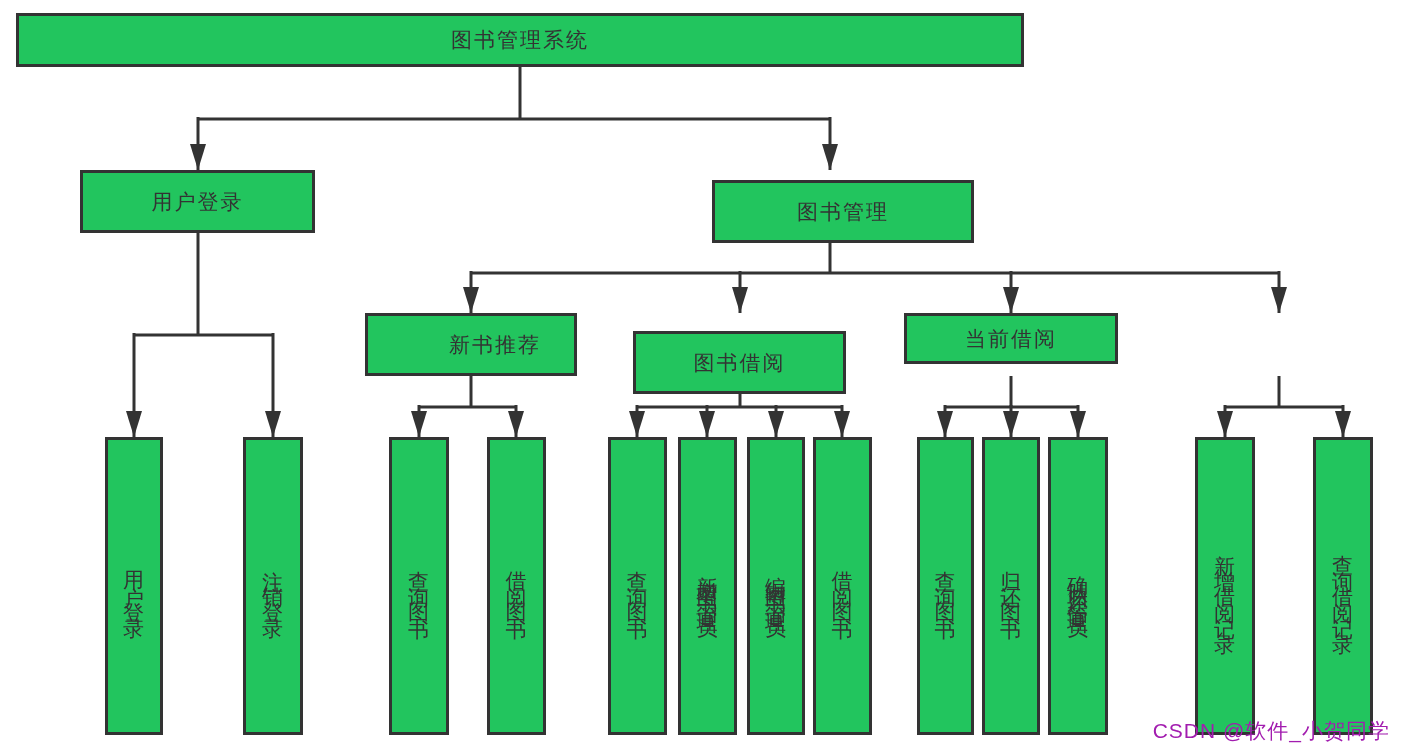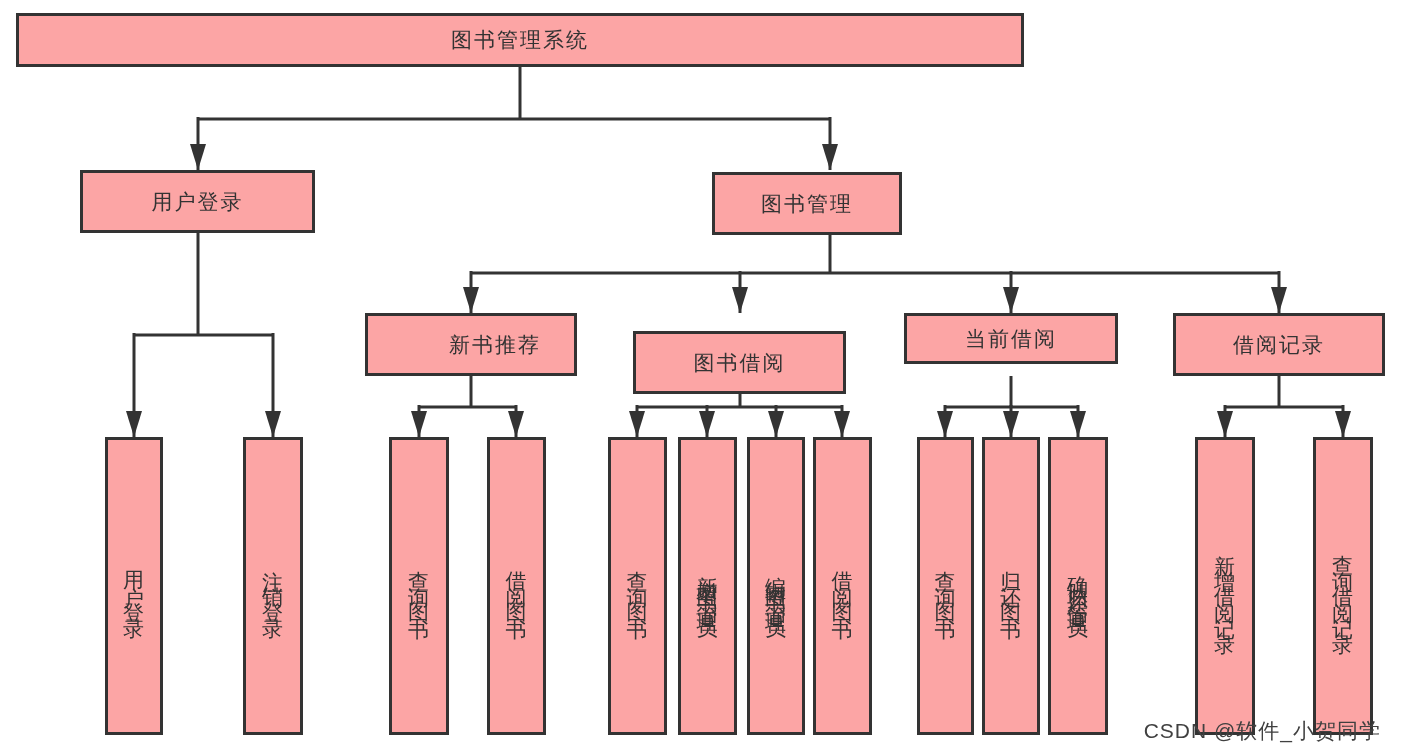--- a/index.html
+++ b/index.html
@@ -13,21 +13,21 @@
   }
   #wires {
     position: absolute;
     left: 0; top: 0;
     width: 1405px; height: 747px;
     z-index: 1;
   }
   .hbox, .vbox {
     position: absolute;
     box-sizing: border-box;
-    background: #fca5a5;
+    background: #22c55e;
     border: 3px solid #333333;
     color: #333333;
     display: flex;
     align-items: center;
     justify-content: center;
     z-index: 2;
   }
   .hbox {
     font-size: 21px;
     letter-spacing: 2px;
@@ -40,25 +40,25 @@
     text-orientation: mixed;
     font-size: 21px;
     font-weight: 500;
     letter-spacing: 16px;
     line-height: 1;
     color: #333333;
   }
   .vbox.long .vtext { letter-spacing: 6px; }
   #watermark {
     position: absolute;
-    right: 24px;
+    right: 15px;
     bottom: 2px;
     font-size: 21px;
     letter-spacing: 1px;
-    color: #404040;
+    color: #a21caf;
     z-index: 3;
     white-space: nowrap;
   }
 </style>
 </head>
 <body>
 
 <div id="canvas">
 
   <svg id="wires" viewBox="0 0 1405 747" xmlns="http://www.w3.org/2000/svg">
@@ -119,26 +119,25 @@
       <path d="M1279 376 V407"></path>
       <path d="M1225 407 H1343"></path>
       <line x1="1225" y1="405" x2="1225" y2="437" marker-end="url(#arrow)"></line>
       <line x1="1343" y1="405" x2="1343" y2="437" marker-end="url(#arrow)"></line>
     </g>
   </svg>
 
   <div class="hbox" style="left:16px; top:13px; width:1008px; height:54px;">图书管理系统</div>
 
   <div class="hbox" style="left:80px; top:170px; width:235px; height:63px;">用户登录</div>
-  <div class="hbox" style="left:712px; top:172px; width:190px; height:63px;">图书管理</div>
+  <div class="hbox" style="left:712px; top:180px; width:262px; height:63px;">图书管理</div>
 
   <div class="hbox" style="left:365px; top:313px; width:212px; height:63px;padding-left:48px;">新书推荐</div>
   <div class="hbox" style="left:633px; top:313px; width:213px; height:63px;margin-top:18px;">图书借阅</div>
   <div class="hbox" style="left:904px; top:313px; width:214px; height:51px;">当前借阅</div>
-  <div class="hbox" style="left:1173px; top:313px; width:212px; height:63px;">借阅记录</div>
 
   <div class="vbox" style="left:105px; width:58px;">
     <span class="vtext">用户登录</span>
   </div>
   <div class="vbox" style="left:243px; width:60px;">
     <span class="vtext">注销登录</span>
   </div>
 
   <div class="vbox" style="left:389px; width:60px;">
     <span class="vtext">查询图书</span>

